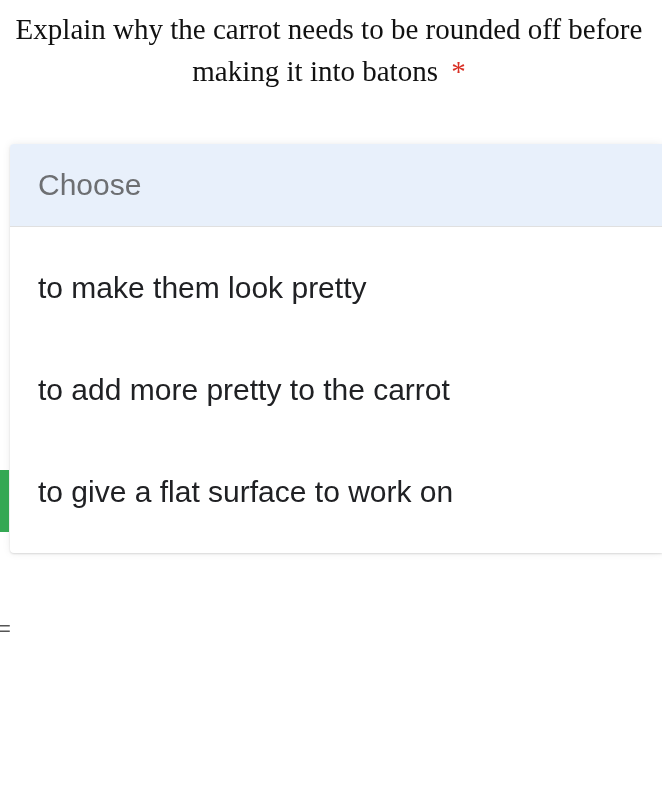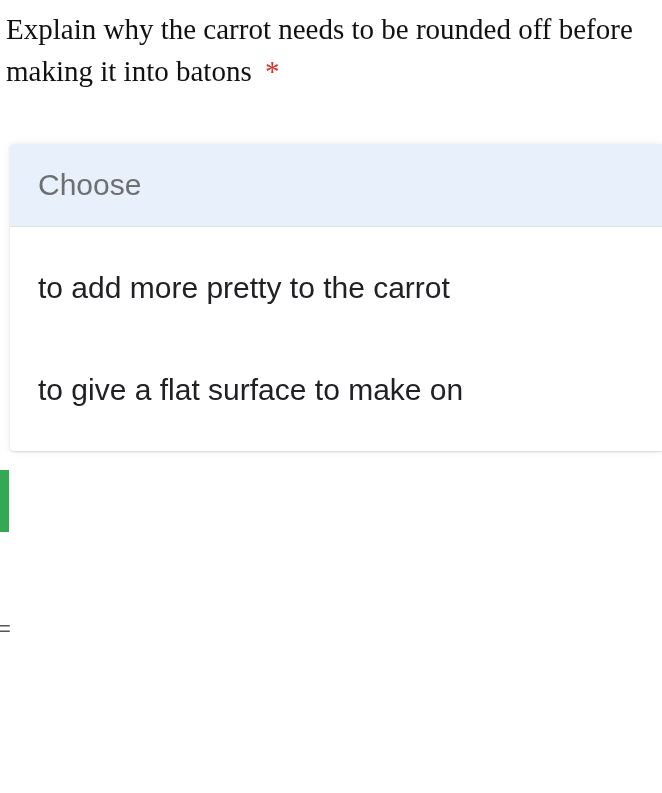--- a/index.html
+++ b/index.html
@@ -14,20 +14,21 @@
       position: relative;
       background: #fff;
       overflow: hidden;
     }
     .question-text {
       font-family: "Comic Sans MS", "Comic Sans", cursive;
       font-size: 29px;
       line-height: 1.45;
       color: #111;
       padding: 8px 10px 0 6px;
+      text-align: center;
     }
     .required-asterisk {
       color: #d93025;
       margin-left: 6px;
     }
     .dropdown-container {
       margin-top: 52px;
       position: relative;
     }
     .dropdown-panel {
@@ -78,23 +79,26 @@
   <span class="required-asterisk">*</span>
 </div>
 
 <div class="dropdown-container">
   <div class="dropdown-panel">
     <div class="choose-row">
       <span>Choose</span>
     </div>
     <div class="options">
       <div class="option-row">
+        <span>to make them look pretty</span>
+      </div>
+      <div class="option-row">
         <span>to add more pretty to the carrot</span>
       </div>
       <div class="option-row">
-        <span>to give a flat surface to make on</span>
+        <span>to give a flat surface to work on</span>
       </div>
     </div>
   </div>
 </div>
 
 <div class="green-tab"></div>
 <div class="tiny-mark">=</div>
 
 </body></html>

